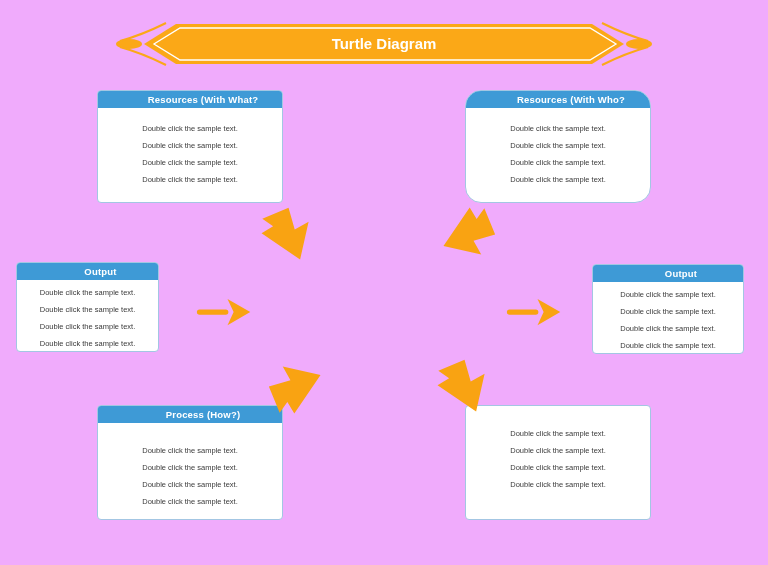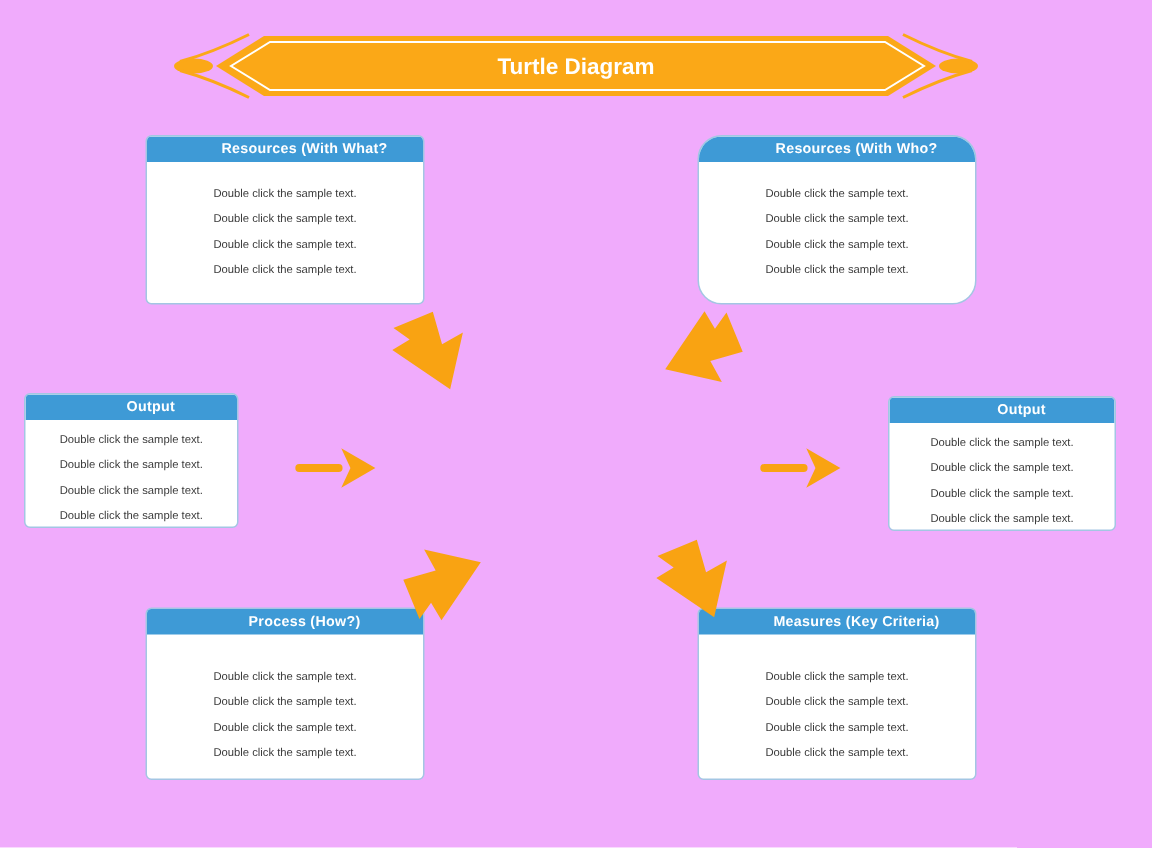--- a/index.html
+++ b/index.html
@@ -104,21 +104,20 @@
     <div class="tbox-header">Process (How?)</div>
     <div class="tbox-body pad-top-xl">
       <div class="tbox-line">Double click the sample text.</div>
       <div class="tbox-line">Double click the sample text.</div>
       <div class="tbox-line">Double click the sample text.</div>
       <div class="tbox-line">Double click the sample text.</div>
     </div>
   </div>
 
   <div class="tbox" style="left:465px;top:405px;width:186px;height:115px;">
-    <div class="tbox-header">Measures (Key Criteria)</div>
     <div class="tbox-body pad-top-xl">
       <div class="tbox-line">Double click the sample text.</div>
       <div class="tbox-line">Double click the sample text.</div>
       <div class="tbox-line">Double click the sample text.</div>
       <div class="tbox-line">Double click the sample text.</div>
     </div>
   </div>
 
 
   <div class="abs" style="left:196px;top:296px;width:56px;height:32px;">

